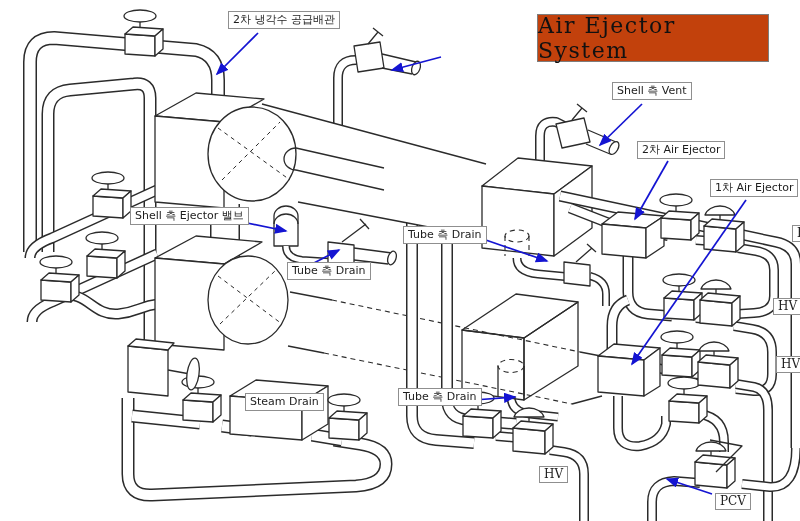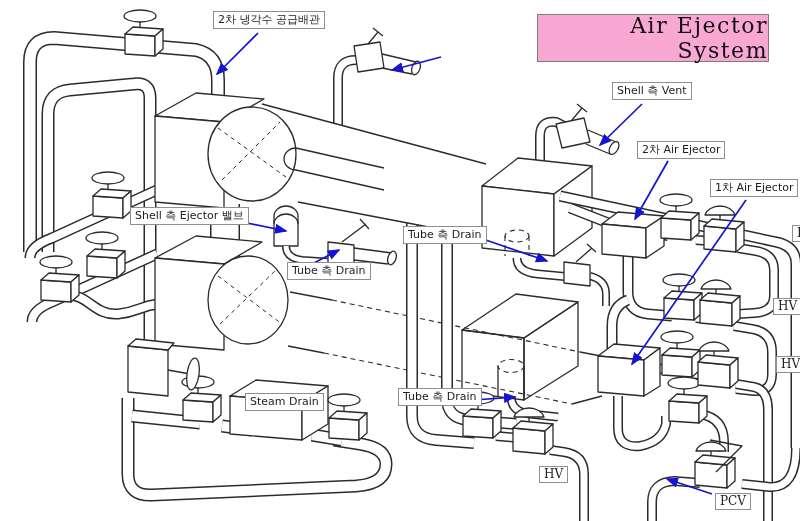--- a/index.html
+++ b/index.html
@@ -10,24 +10,24 @@
   .wbox{fill:#ffffff;stroke:#2b2b2b;stroke-width:1.3;stroke-linejoin:round;}
   .vf{fill:#ffffff;stroke:#2b2b2b;stroke-width:1.3;stroke-linejoin:round;}
   .dash{fill:none;stroke:#2b2b2b;stroke-width:1.1;stroke-dasharray:5 4;}
   .chord{fill:none;stroke:#2b2b2b;stroke-width:1;stroke-dasharray:4 4;}
   .pipe{stroke:#2b2b2b;fill:none;stroke-linecap:butt;stroke-linejoin:round;}
   .pipe-in{stroke:#ffffff;fill:none;stroke-linecap:butt;stroke-linejoin:round;}
   .arrow{stroke:#1414d2;stroke-width:1.7;fill:none;}
   .lbl{position:absolute;background:#fff;border:1px solid #8f8f8f;color:#1d1d1d;
        font-size:11px;line-height:1.25;padding:1px 4px;white-space:nowrap;z-index:5;}
   .lbl.small{font-family:"DejaVu Serif","Liberation Serif",serif;font-size:12px;padding:0 4px;margin-left:33px;}
-  #title-box{position:absolute;left:537px;top:14px;width:230px;height:46px;background:#f9a8d4;
+  #title-box{position:absolute;left:537px;top:14px;width:230px;height:46px;background:#c2410c;
        border:1px solid #7d7d7d;display:flex;align-items:center;justify-content:center;
        font-family:"DejaVu Serif","Liberation Serif",serif;font-size:22px;letter-spacing:1.5px;
-       color:#111;z-index:5;text-align:right;}
+       color:#111;z-index:5;}
 </style>
 </head>
 <body>
 
 <div id="stage">
 
 <svg width="800" height="521" viewBox="0 0 800 521">
   <defs>
     <marker id="ah" markerWidth="9" markerHeight="8" refX="6.5" refY="3" orient="auto">
       <path d="M0 0 L7.5 3 L0 6 Z" fill="#1414d2"></path>
@@ -248,21 +248,21 @@
     <line class="arrow" x1="228" y1="219" x2="286" y2="231" marker-end="url(#ah)"></line>
     <line class="arrow" x1="312" y1="264" x2="339" y2="250" marker-end="url(#ah)"></line>
     <line class="arrow" x1="480" y1="238" x2="547" y2="261" marker-end="url(#ah)"></line>
     <line class="arrow" x1="474" y1="400" x2="515" y2="397" marker-end="url(#ah)"></line>
     <line class="arrow" x1="712" y1="494" x2="667" y2="479" marker-end="url(#ah)"></line>
   </g>
 </svg>
 
 <div id="title-box">Air Ejector System</div>
 
-<div class="lbl" style="left:213px;top:11px">2차 냉각수 공급배관</div>
+<div class="lbl" style="left:228px;top:11px">2차 냉각수 공급배관</div>
 
 
 <div class="lbl" style="left:612px;top:82px">Shell 측 Vent</div>
 <div class="lbl" style="left:637px;top:141px">2차 Air Ejector</div>
 <div class="lbl" style="left:710px;top:179px">1차 Air Ejector</div>
 <div class="lbl" style="left:130px;top:207px">Shell 측 Ejector 밸브</div>
 <div class="lbl" style="left:287px;top:262px">Tube 측 Drain</div>
 <div class="lbl" style="left:403px;top:226px">Tube 측 Drain</div>
 <div class="lbl" style="left:398px;top:388px">Tube 측 Drain</div>
 <div class="lbl" style="left:245px;top:393px">Steam Drain</div>

